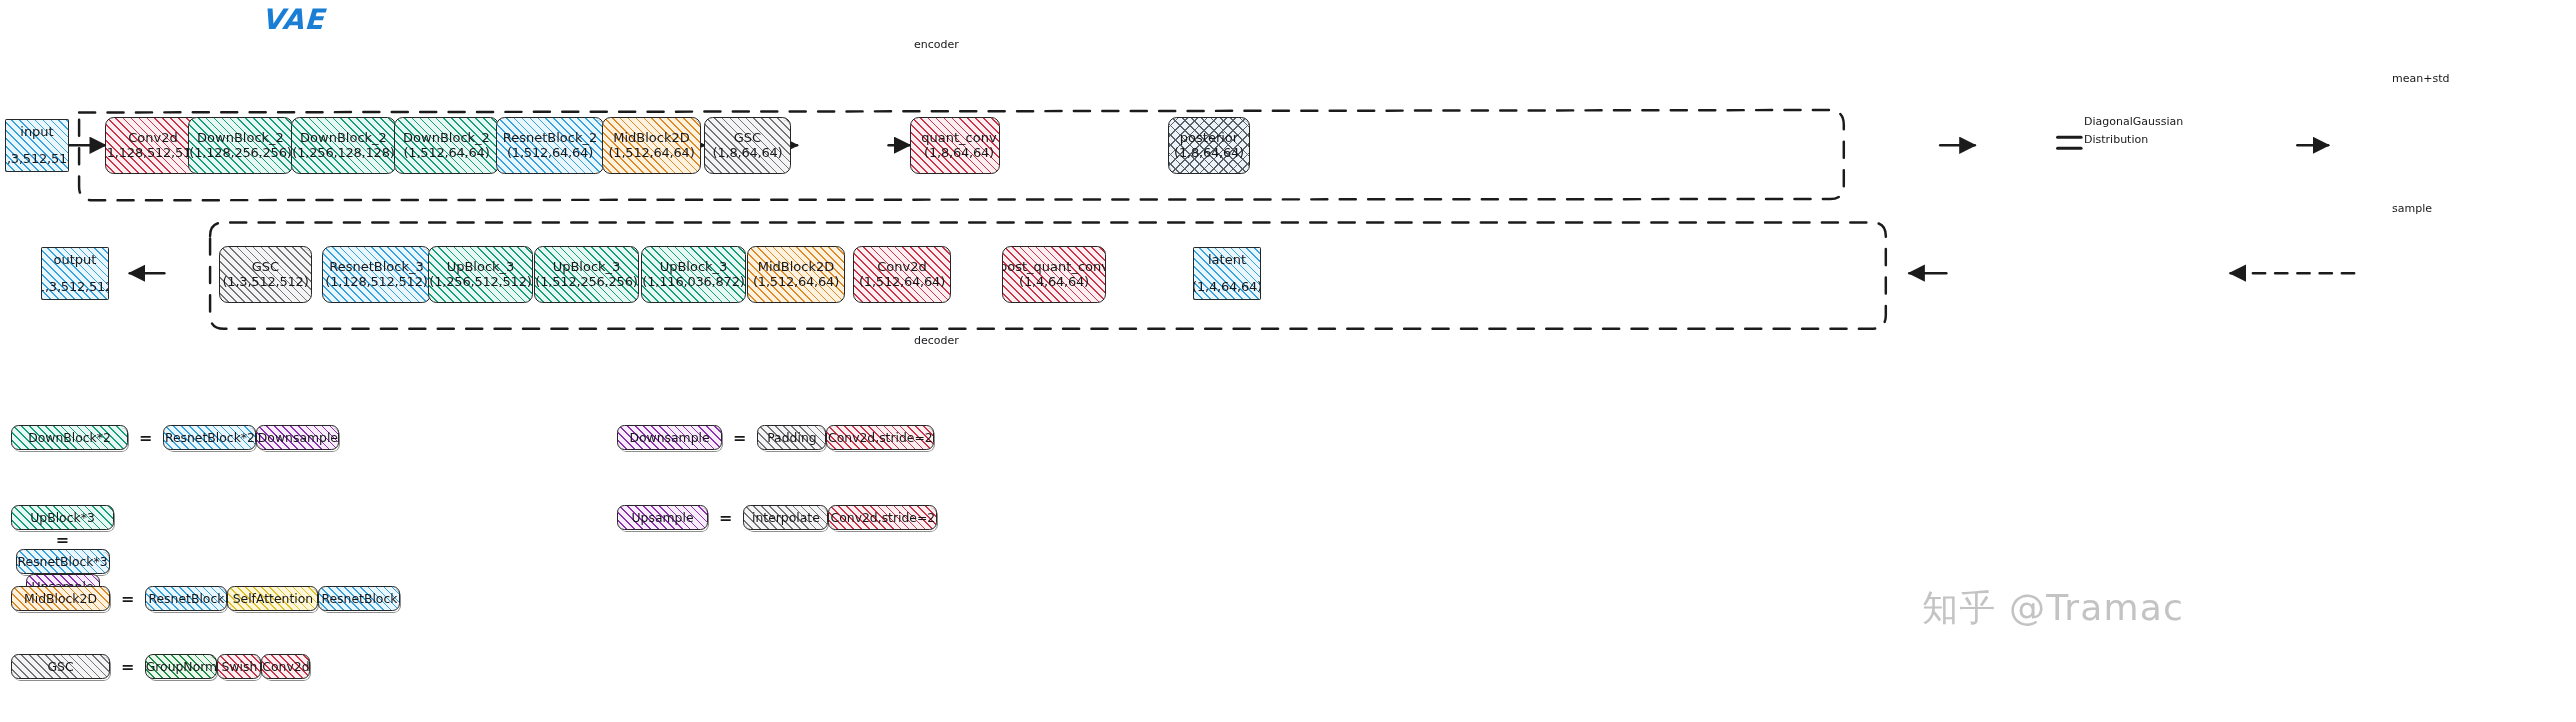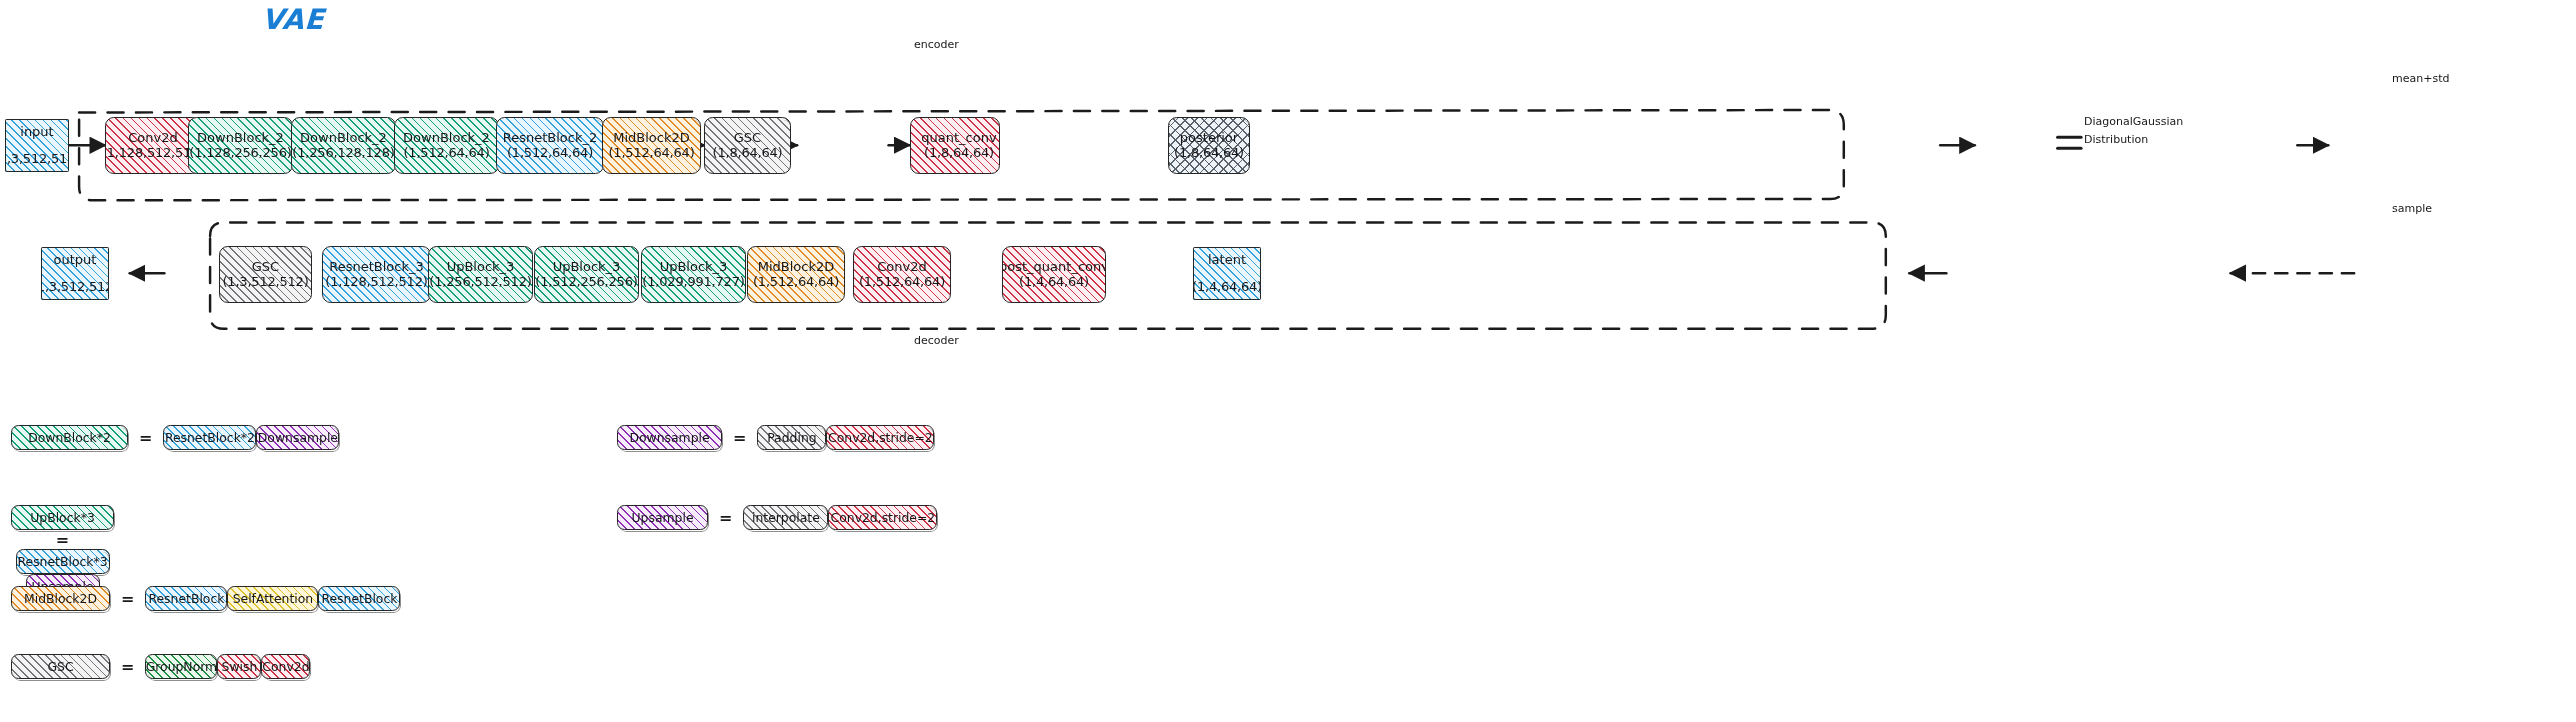--- a/index.html
+++ b/index.html
@@ -199,21 +199,21 @@
   <div class="node h-green" style="left:428px;top:246px;width:105px;height:57px;">
     <span class="nm">UpBlock_3</span>
     <span class="sh">(1,256,512,512)</span>
   </div>
   <div class="node h-green" style="left:534px;top:246px;width:105px;height:57px;">
     <span class="nm">UpBlock_3</span>
     <span class="sh">(1,512,256,256)</span>
   </div>
   <div class="node h-green" style="left:641px;top:246px;width:105px;height:57px;">
     <span class="nm">UpBlock_3</span>
-    <span class="sh">(1,029,991,727)</span>
+    <span class="sh">(1,116,036,872)</span>
   </div>
   <div class="node h-orange" style="left:747px;top:246px;width:98px;height:57px;">
     <span class="nm">MidBlock2D</span>
     <span class="sh">(1,512,64,64)</span>
   </div>
   <div class="node h-red" style="left:853px;top:246px;width:98px;height:57px;">
     <span class="nm">Conv2d</span>
     <span class="sh">(1,512,64,64)</span>
   </div>
   <div class="node h-red" style="left:1002px;top:246px;width:104px;height:57px;">
@@ -296,26 +296,27 @@
     <div class="lg-box h-blue" style="width:82px;">
       <span>ResnetBlock</span>
       </div>
   </div>
 
   <div class="lg-row" style="left:11px;top:654px;">
     <div class="lg-box h-gray" style="width:99px;">
       <span>GSC</span>
       </div>
     <span class="lg-eq">=</span>
-    <div class="lg-box h-dgreen" style="width:72px;">
+    <div class="lg-box h-dgreen" style="width:72px;border-radius:8px;">
       <span>GroupNorm</span>
       </div>
     <div class="lg-box h-red" style="width:44px;">
       <span>Swish</span>
       </div>
     <div class="lg-box h-red" style="width:49px;">
       <span>Conv2d</span>
       </div>
   </div>
 
+  <div id="watermark">知乎 @Tramac</div>
 
 </div>
 
 
 </body></html>

